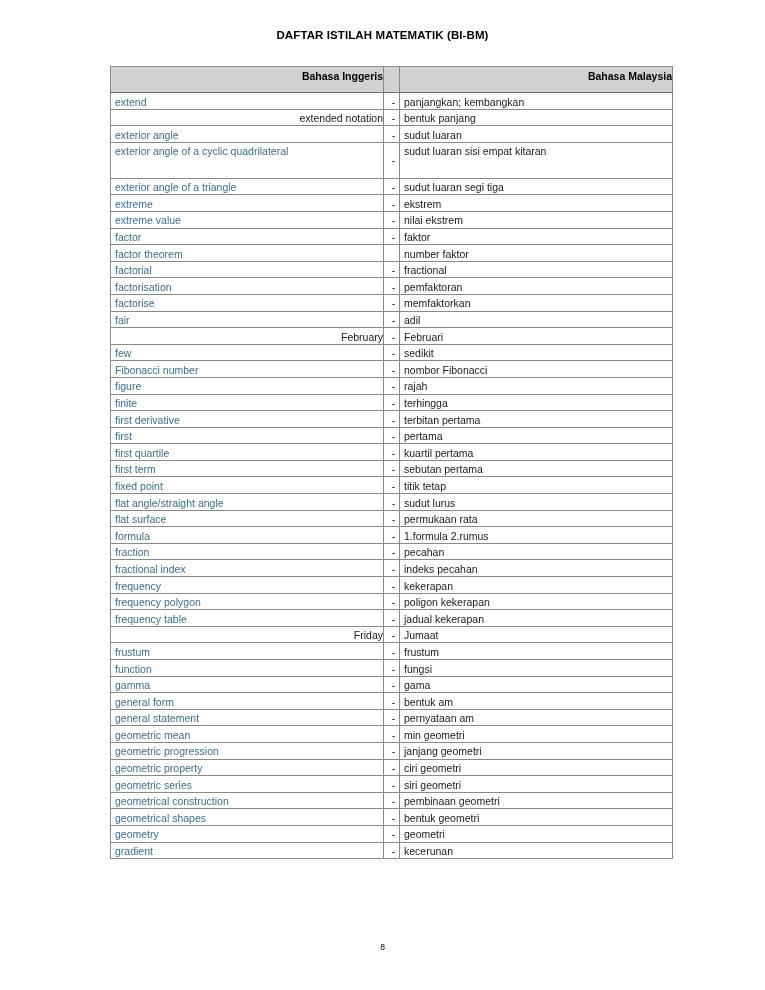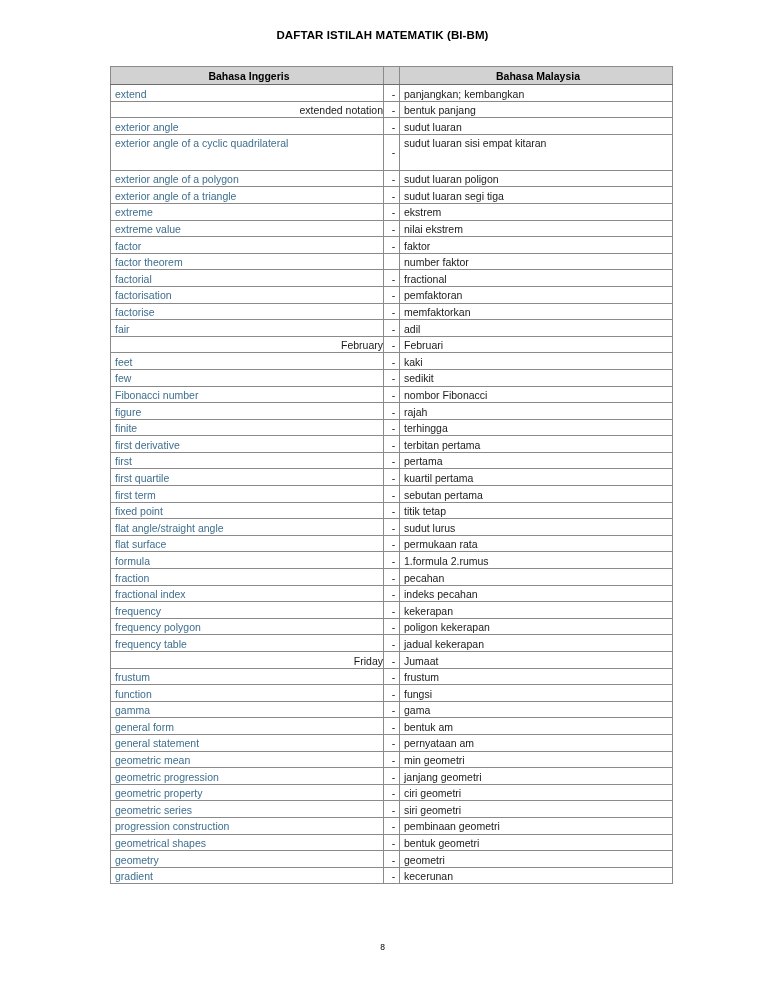--- a/index.html
+++ b/index.html
@@ -58,22 +58,22 @@
     height: 16.6px;
     vertical-align: top;
     box-sizing: border-box;
     overflow: hidden;
     white-space: nowrap;
   }
   table.glossary thead th {
     background: #d2d2d2;
     font-weight: bold;
     color: #000000;
-    text-align: center;
-    height: 18px;
+    text-align: right;
+    height: 26px;
     border-bottom: 1.4px solid #6d6d6d;
     padding-top: 3px;
   }
   table.glossary tbody td {
     padding-top: 2.5px;
     background: #ffffff;
   }
   td.en-cell { color: #3e6e8e; }
   td.en-cell.plain { color: #1a1a1a; text-align: right; }
   td.dash-cell {
@@ -137,25 +137,20 @@
             <td class="en-cell">exterior angle</td>
             <td class="dash-cell">-</td>
             <td class="my-cell">sudut luaran</td>
           </tr>
           <tr class="tall">
             <td class="en-cell">exterior angle of a cyclic quadrilateral</td>
             <td class="dash-cell">-</td>
             <td class="my-cell">sudut luaran sisi empat kitaran</td>
           </tr>
           <tr>
-            <td class="en-cell">exterior angle of a polygon</td>
-            <td class="dash-cell">-</td>
-            <td class="my-cell">sudut luaran poligon</td>
-          </tr>
-          <tr>
             <td class="en-cell">exterior angle of a triangle</td>
             <td class="dash-cell">-</td>
             <td class="my-cell">sudut luaran segi tiga</td>
           </tr>
           <tr>
             <td class="en-cell">extreme</td>
             <td class="dash-cell">-</td>
             <td class="my-cell">ekstrem</td>
           </tr>
           <tr>
@@ -192,25 +187,20 @@
             <td class="en-cell">fair</td>
             <td class="dash-cell">-</td>
             <td class="my-cell">adil</td>
           </tr>
           <tr>
             <td class="en-cell plain">February</td>
             <td class="dash-cell">-</td>
             <td class="my-cell">Februari</td>
           </tr>
           <tr>
-            <td class="en-cell">feet</td>
-            <td class="dash-cell">-</td>
-            <td class="my-cell">kaki</td>
-          </tr>
-          <tr>
             <td class="en-cell">few</td>
             <td class="dash-cell">-</td>
             <td class="my-cell">sedikit</td>
           </tr>
           <tr>
             <td class="en-cell">Fibonacci number</td>
             <td class="dash-cell">-</td>
             <td class="my-cell">nombor Fibonacci</td>
           </tr>
           <tr>
@@ -332,21 +322,21 @@
             <td class="en-cell">geometric property</td>
             <td class="dash-cell">-</td>
             <td class="my-cell">ciri geometri</td>
           </tr>
           <tr>
             <td class="en-cell">geometric series</td>
             <td class="dash-cell">-</td>
             <td class="my-cell">siri geometri</td>
           </tr>
           <tr>
-            <td class="en-cell">progression construction</td>
+            <td class="en-cell">geometrical construction</td>
             <td class="dash-cell">-</td>
             <td class="my-cell">pembinaan geometri</td>
           </tr>
           <tr>
             <td class="en-cell">geometrical shapes</td>
             <td class="dash-cell">-</td>
             <td class="my-cell">bentuk geometri</td>
           </tr>
           <tr>
             <td class="en-cell">geometry</td>

